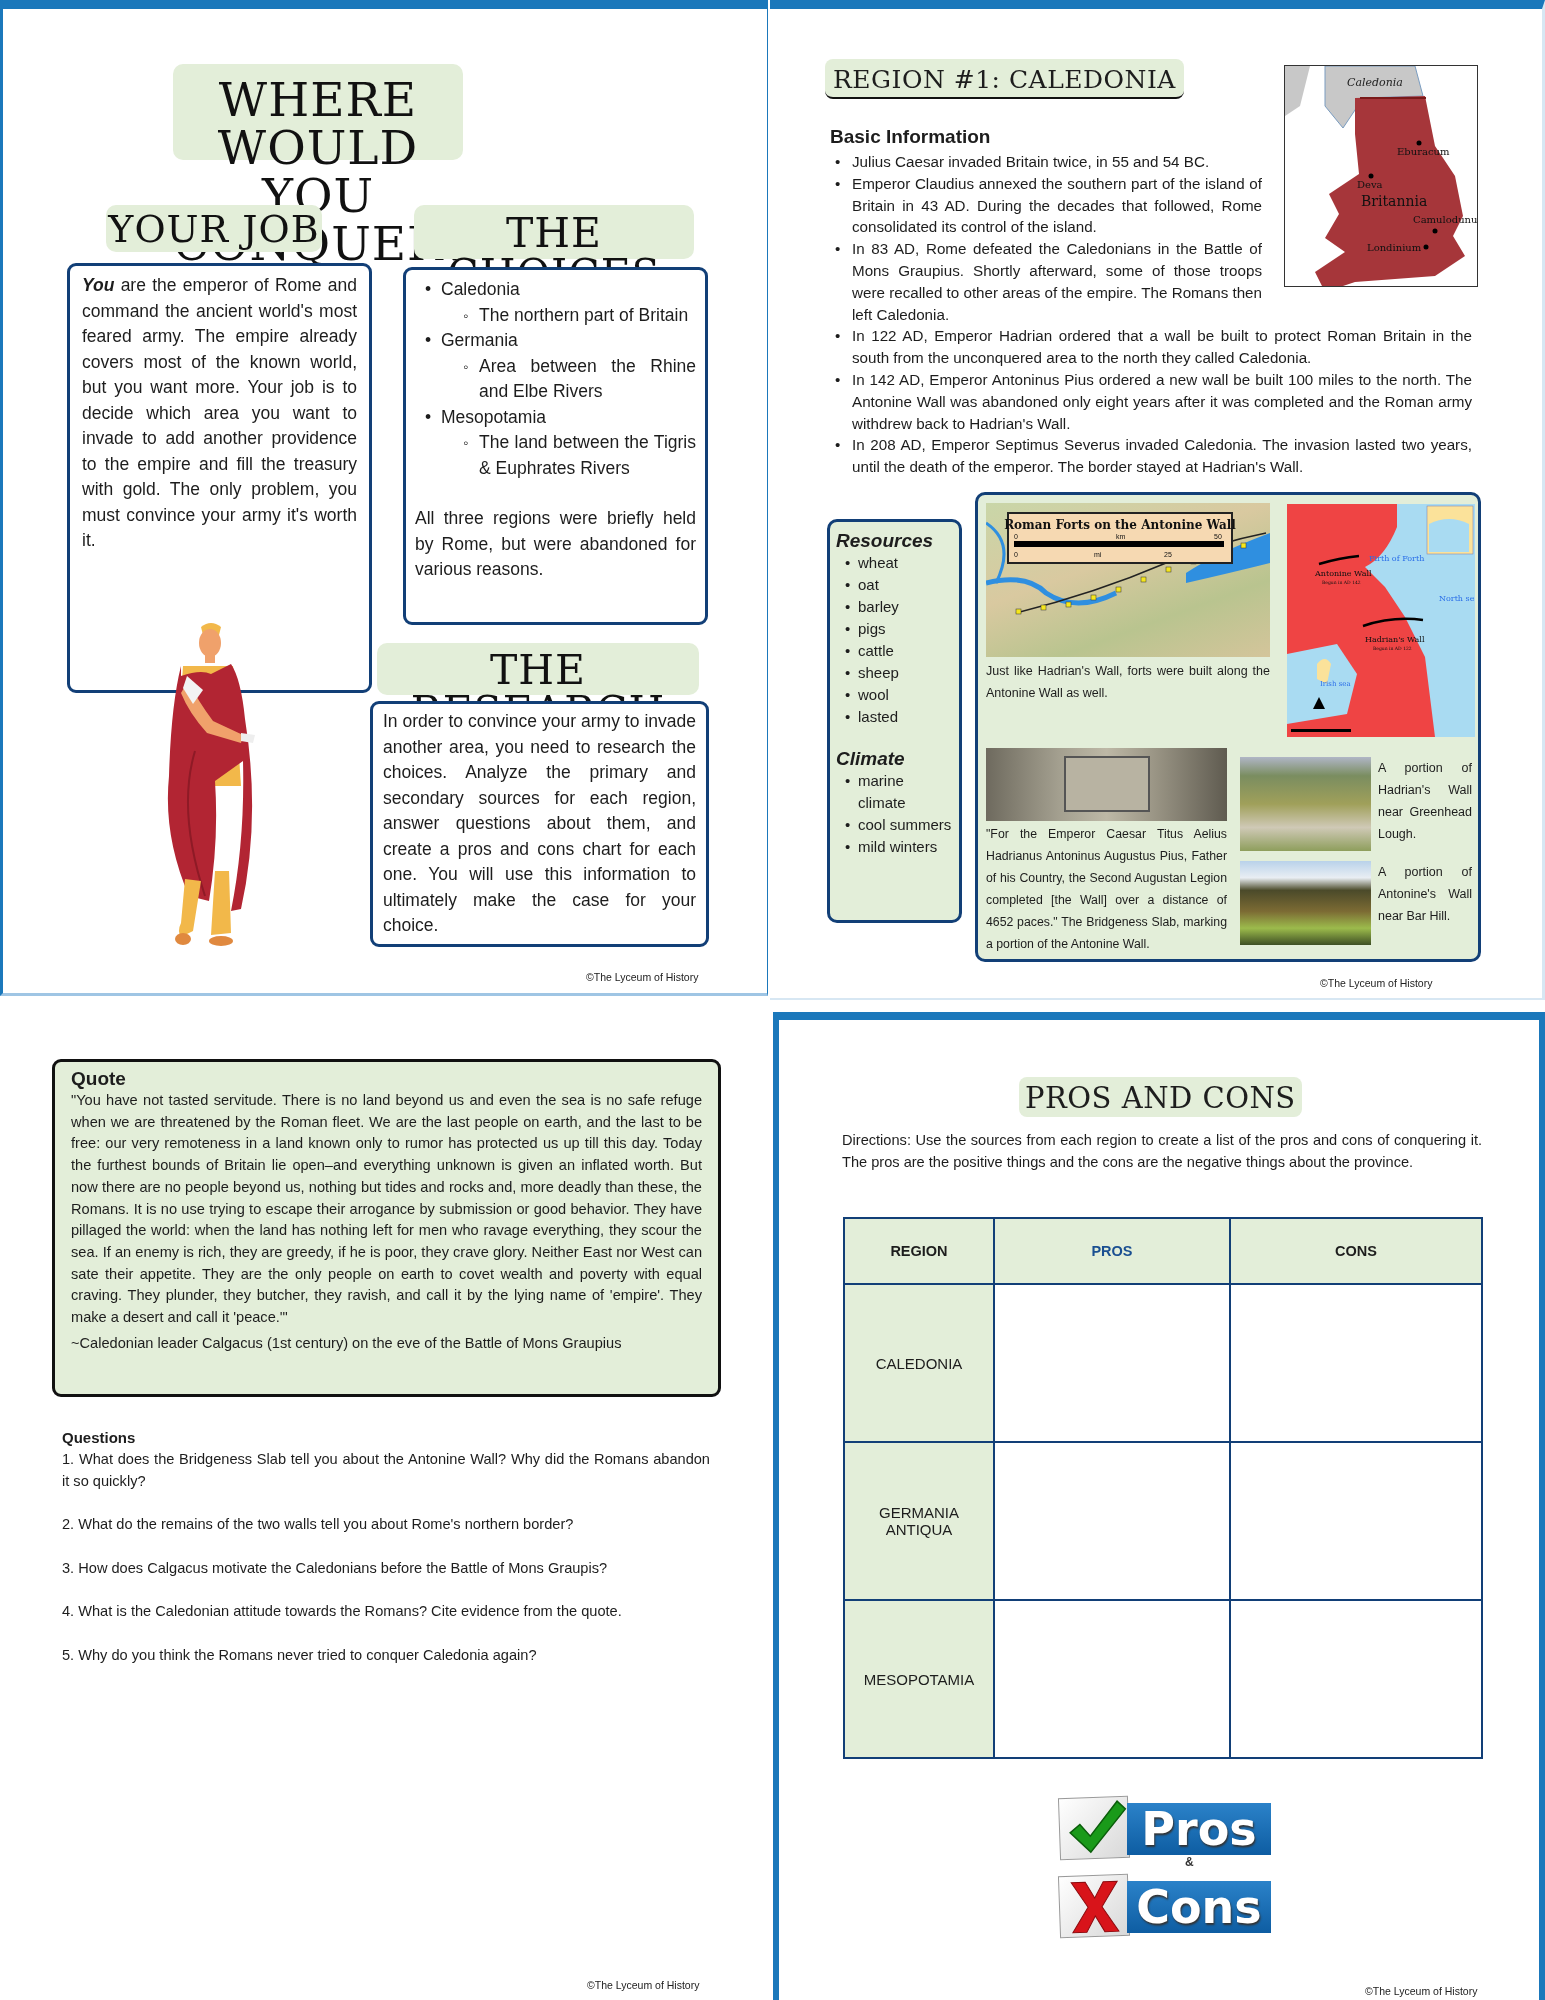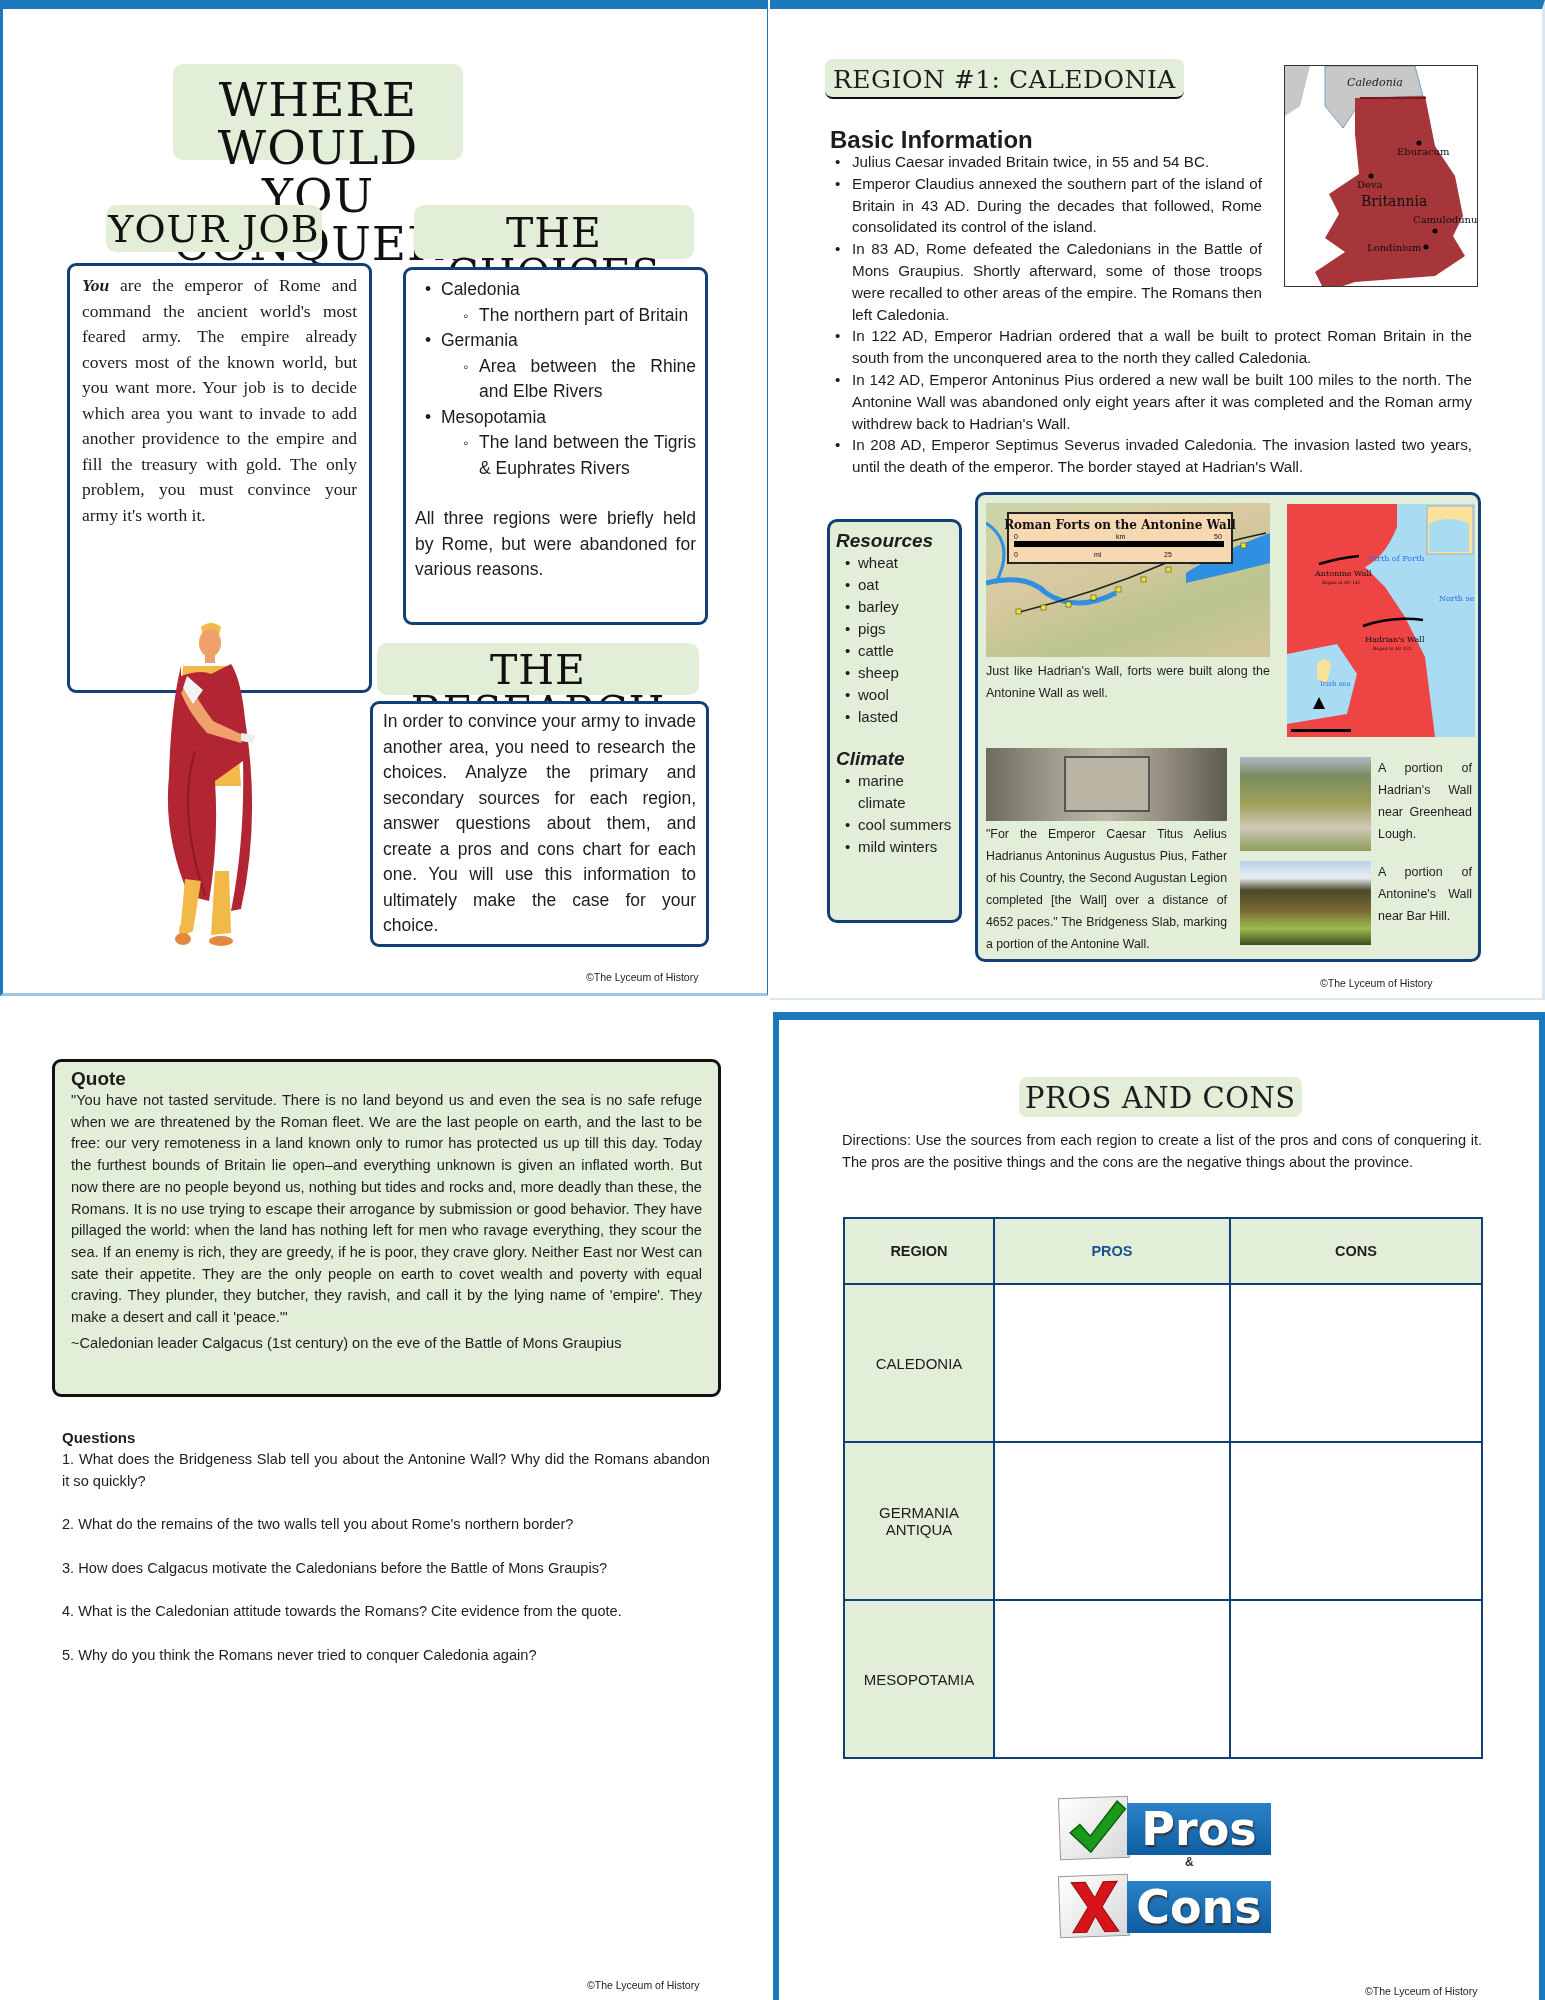--- a/index.html
+++ b/index.html
@@ -19,21 +19,21 @@
   ul { list-style: none; }
   .bullets > li { position: relative; padding-left: 20px; }
   .bullets > li::before { content: "•"; position: absolute; left: 4px; }
   .sub > li { position: relative; padding-left: 38px; text-align: justify; }
   .sub > li::before { content: "◦"; position: absolute; left: 22px; font-size: 15px; }
 
   .copyright { position: absolute; font-size: 10.5px; color: #222; }
 
   
   .region-title { position: absolute; left: 55px; top: 50px; padding: 6px 8px 3px; background: #e3eed9; border-radius: 8px; font-family: "DejaVu Serif", serif; font-size: 25px; letter-spacing: 0.5px; border-bottom: 2px solid #111; background-clip: padding-box; }
-  .basic-h { position: absolute; left: 60px; top: 117px; font-weight: bold; font-size: 24px; }
+  .basic-h { position: absolute; left: 60px; top: 117px; font-weight: bold; font-size: 19px; }
   .basic-list { position: absolute; left: 62px; top: 142px; width: 640px; font-size: 15.2px; line-height: 21.8px; }
   .basic-list li { position: relative; padding-left: 20px; text-align: justify; }
   .basic-list li::before { content: "•"; position: absolute; left: 3px; }
   .basic-list li.narrow { width: 430px; }
   .map-brit { position: absolute; left: 514px; top: 56px; width: 194px; height: 222px; border: 1px solid #333; background: #ffffff; overflow: hidden; }
 
   .green-box { position: absolute; background: #e3eed9; border: 3.5px solid #123f77; border-radius: 10px; }
   .side-list { font-size: 15px; line-height: 22px; padding: 8px 6px; }
   .side-list h4 { font-size: 19px; font-weight: bold; font-style: italic; }
   .side-list li { position: relative; padding-left: 22px; }
@@ -65,21 +65,21 @@
 <div class="page p1">
   <div class="title-pill" style="left:170px; top:55px; width:290px; height:96px; font-size:47px; padding-top:12px; line-height:48px;">
     <div>WHERE WOULD</div>
     <div>YOU CONQUER?</div>
   </div>
 
   <div class="title-pill" style="left:103px; top:196px; width:216px; height:47px; font-size:38px; padding-top:5px;">YOUR JOB</div>
 
   <div class="title-pill" style="left:411px; top:196px; width:280px; height:54px; font-size:41px; padding-top:8px;">THE CHOICES</div>
 
-  <div class="box justify" style="left:64px; top:254px; width:305px; height:430px; padding:7px 12px;font-family:Liberation Serif, serif;">
+  <div class="box justify" style="left:64px; top:254px; width:305px; height:430px; padding:7px 12px;">
     <b><i>You</i></b><span> are the emperor of Rome and command the ancient world's most feared army. The empire already covers most of the known world, but you want more. Your job is to decide which area you want to invade to add another providence to the empire and fill the treasury with gold. The only problem, you must convince your army it's worth it.</span>
   </div>
 
   <div class="box" style="left:400px; top:258px; width:305px; height:358px; padding:7px 9px;">
     <ul class="bullets" style="padding-left:6px;">
       <li><span>Caledonia</span>
         <ul class="sub">
             <li>The northern part of Britain</li>
           </ul></li>
       <li><span>Germania</span>

